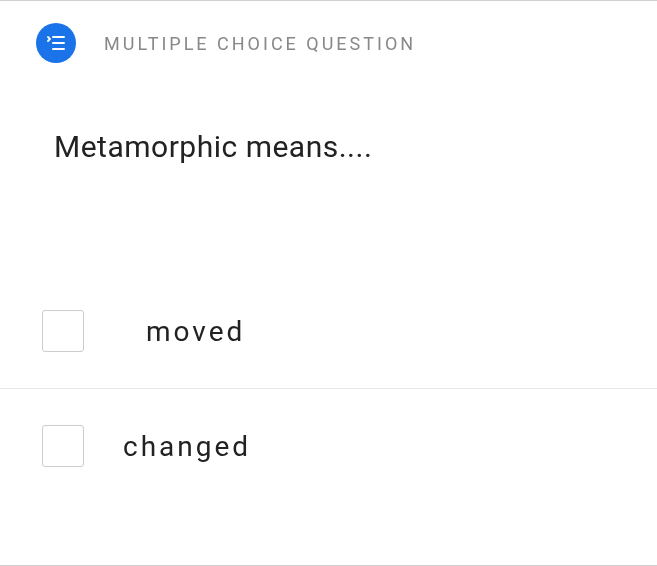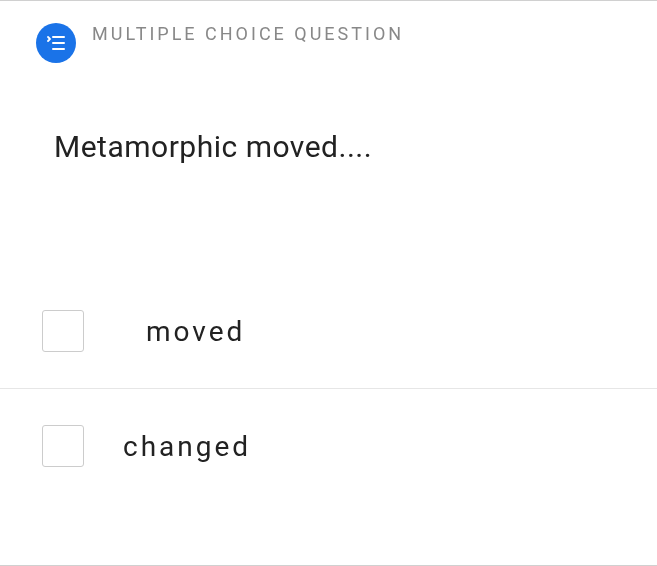--- a/index.html
+++ b/index.html
@@ -12,22 +12,23 @@
     background: #fff;
     width: 657px;
     height: 566px;
     border: 1px solid #d0d0d0;
     border-left: none;
     border-right: none;
     position: relative;
   }
   .header {
     display: flex;
+    align-items: center;
     padding: 22px 0 0 36px;
-    gap: 16px;
+    gap: 28px;
   }
   .icon-circle {
     width: 40px;
     height: 40px;
     border-radius: 50%;
     background: #1a73e8;
     display: flex;
     align-items: center;
     justify-content: center;
     flex-shrink: 0;
@@ -81,21 +82,21 @@
     <svg width="20" height="16" viewBox="0 0 20 16" fill="none">
       <path d="M2 2 L4 4 L2 6" stroke="#fff" stroke-width="1.8" fill="none" stroke-linecap="round" stroke-linejoin="round"></path>
       <line x1="7" y1="2" x2="18" y2="2" stroke="#fff" stroke-width="2" stroke-linecap="round"></line>
       <line x1="7" y1="8" x2="18" y2="8" stroke="#fff" stroke-width="2" stroke-linecap="round"></line>
       <line x1="7" y1="14" x2="18" y2="14" stroke="#fff" stroke-width="2" stroke-linecap="round"></line>
     </svg>
   </div>
   <div class="question-type-label">MULTIPLE CHOICE QUESTION</div>
 </div>
 
-<div class="question-text">Metamorphic moved....</div>
+<div class="question-text">Metamorphic means....</div>
 
 <div class="options">
   <div class="option">
     <div class="checkbox"></div>
     <div class="option-label">moved</div>
   </div>
   <div class="option">
     <div class="checkbox"></div>
     <div class="option-label">changed</div>
   </div>

